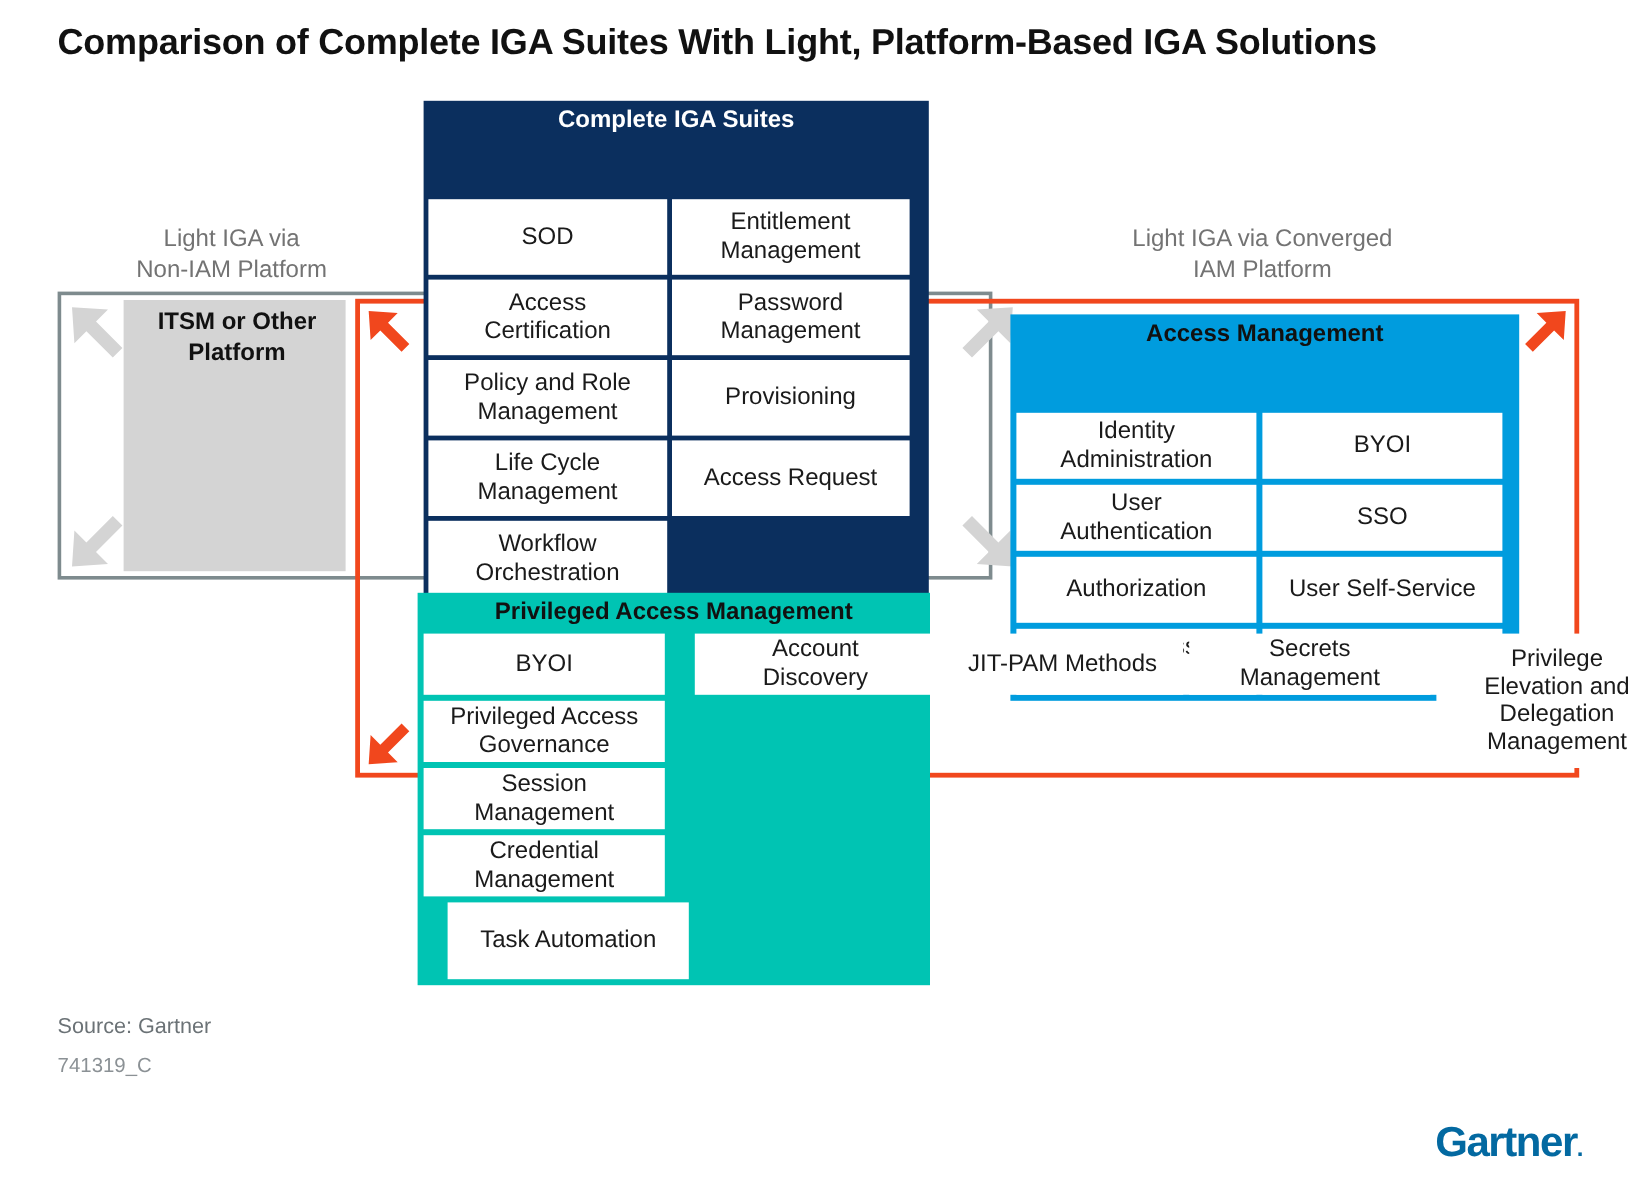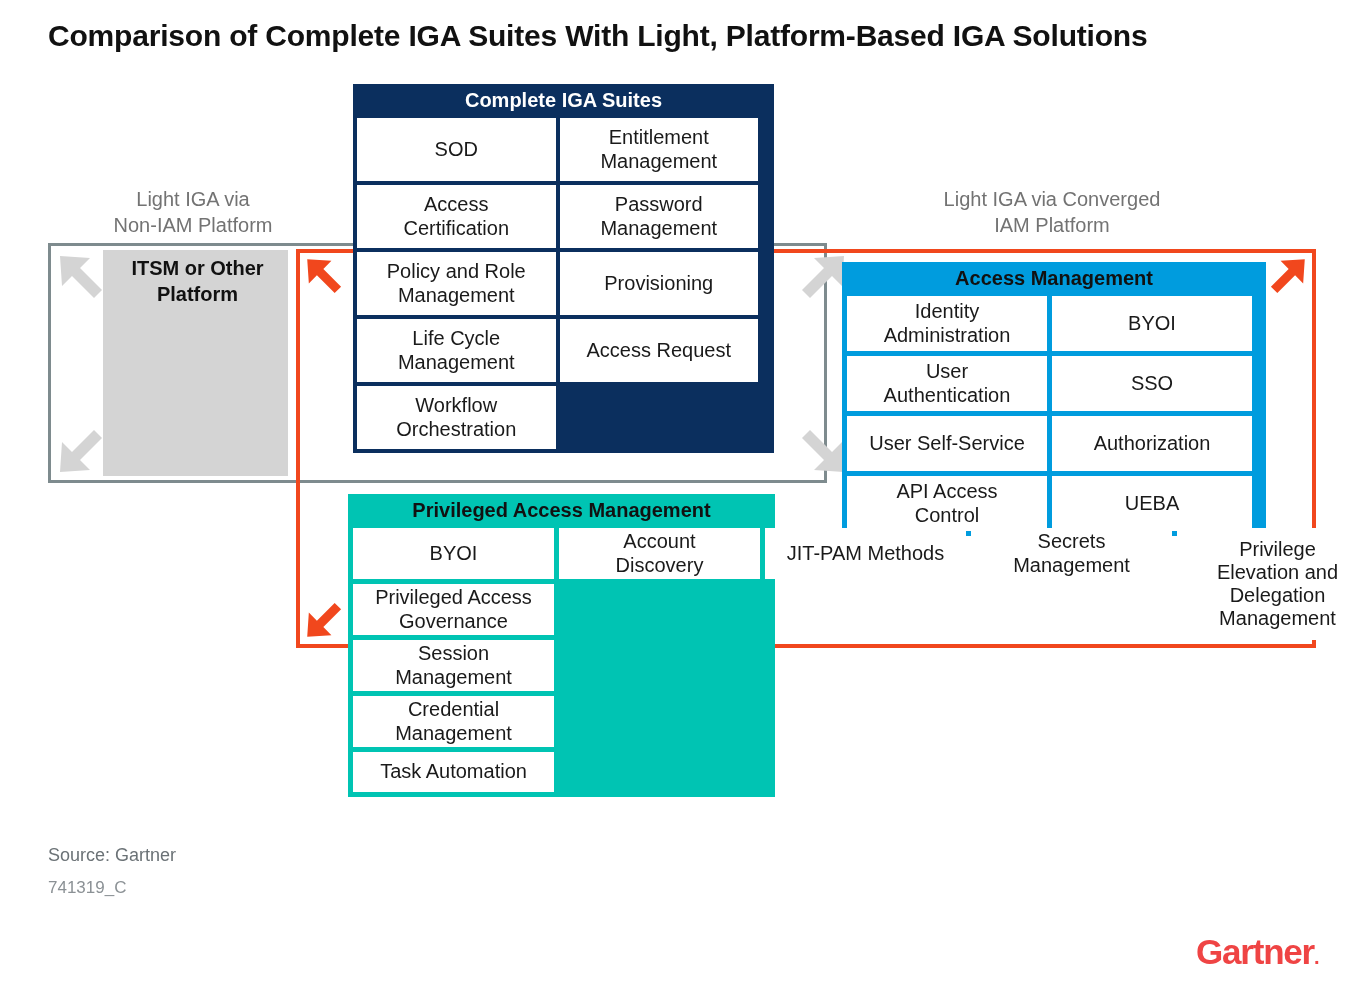--- a/index.html
+++ b/index.html
@@ -53,61 +53,61 @@
     text-align:center;font-weight:bold;color:#ffffff;font-size:20px;
     padding:5px 0 6px 0;line-height:1.15;
   }
   .panel.navy{background:#0b2f5e;}
   .panel.navy .hdr{color:#ffffff;}
   .panel.teal{background:#00c4b3;}
   .panel.teal .hdr{color:#111111;}
   .panel.cyan{background:#009cde;}
   .panel.cyan .hdr{color:#111111;}
 
-  .grid{display:flex;flex-wrap:wrap;}
+  .grid{display:flex;flex-wrap:wrap;margin-top:48px;}
   .cell{
     background:#ffffff;box-sizing:border-box;
     display:flex;align-items:center;justify-content:center;
     text-align:center;color:#1a1a1a;font-size:20px;line-height:1.16;
     padding:3px 4px;
   }
 
   
   #panel-iga{left:353px;top:84px;width:421px;}
   #panel-iga .grid{padding:0 4px 4px 4px;gap:4px;}
   #panel-iga .cell{width:198.5px;height:63px;}
 
   
   #panel-pam{left:348px;top:494px;width:427px;}
   #panel-pam .cell{width:201px;}
   #panel-pam .c-r1{height:51px;}
   #panel-pam .c-r2{height:51px;}
   #panel-pam .c-r3{height:51px;}
   #panel-pam .c-r4{height:51px;}
-  #panel-pam .c-r5{height:40px;}
+  #panel-pam .c-r5{height:64px;margin-left:20px;}
   #panel-pam .c-tallright{height:112px;}
 
   
   #panel-am{left:842px;top:262px;width:424px;}
   #panel-am .grid{padding:0 5px 5px 5px;gap:5px;}
   #panel-am .cell{width:200px;height:55px;}
 
   
   .arrow{position:absolute;}
 
   
   .src{
     position:absolute;left:48px;top:845px;font-size:18px;color:#6b7276;
   }
   .code{
     position:absolute;left:48px;top:878px;font-size:17px;color:#8b9195;
   }
   .logo{
     position:absolute;left:1196px;top:932px;
-    font-size:35px;font-weight:bold;color:#ef4444;letter-spacing:-1.2px;
+    font-size:35px;font-weight:bold;color:#0369a1;letter-spacing:-1.2px;
   }
   .logo .dot{font-size:20px;}
 </style>
 </head>
 <body>
 
 <div class="stage">
 
   <div class="title">Comparison of Complete IGA Suites With Light, Platform-Based IGA Solutions</div>
 
@@ -171,22 +171,22 @@
     </div>
   </div>
 
   <div class="panel cyan" id="panel-am">
     <div class="hdr">Access Management</div>
     <div class="grid">
       <div class="cell">Identity<br>Administration</div>
       <div class="cell">BYOI</div>
       <div class="cell">User<br>Authentication</div>
       <div class="cell">SSO</div>
+      <div class="cell">Authorization</div>
       <div class="cell">User Self-Service</div>
-      <div class="cell">Authorization</div>
       <div class="cell">API Access<br>Control</div>
       <div class="cell">UEBA</div>
     </div>
   </div>
 
   <div class="panel teal" id="panel-pam">
     <div class="hdr">Privileged Access Management</div>
     <div style="display:flex;padding:0 5px 5px 5px;gap:5px;">
       <div style="display:flex;flex-direction:column;gap:5px;">
         <div class="cell c-r1">BYOI</div>

